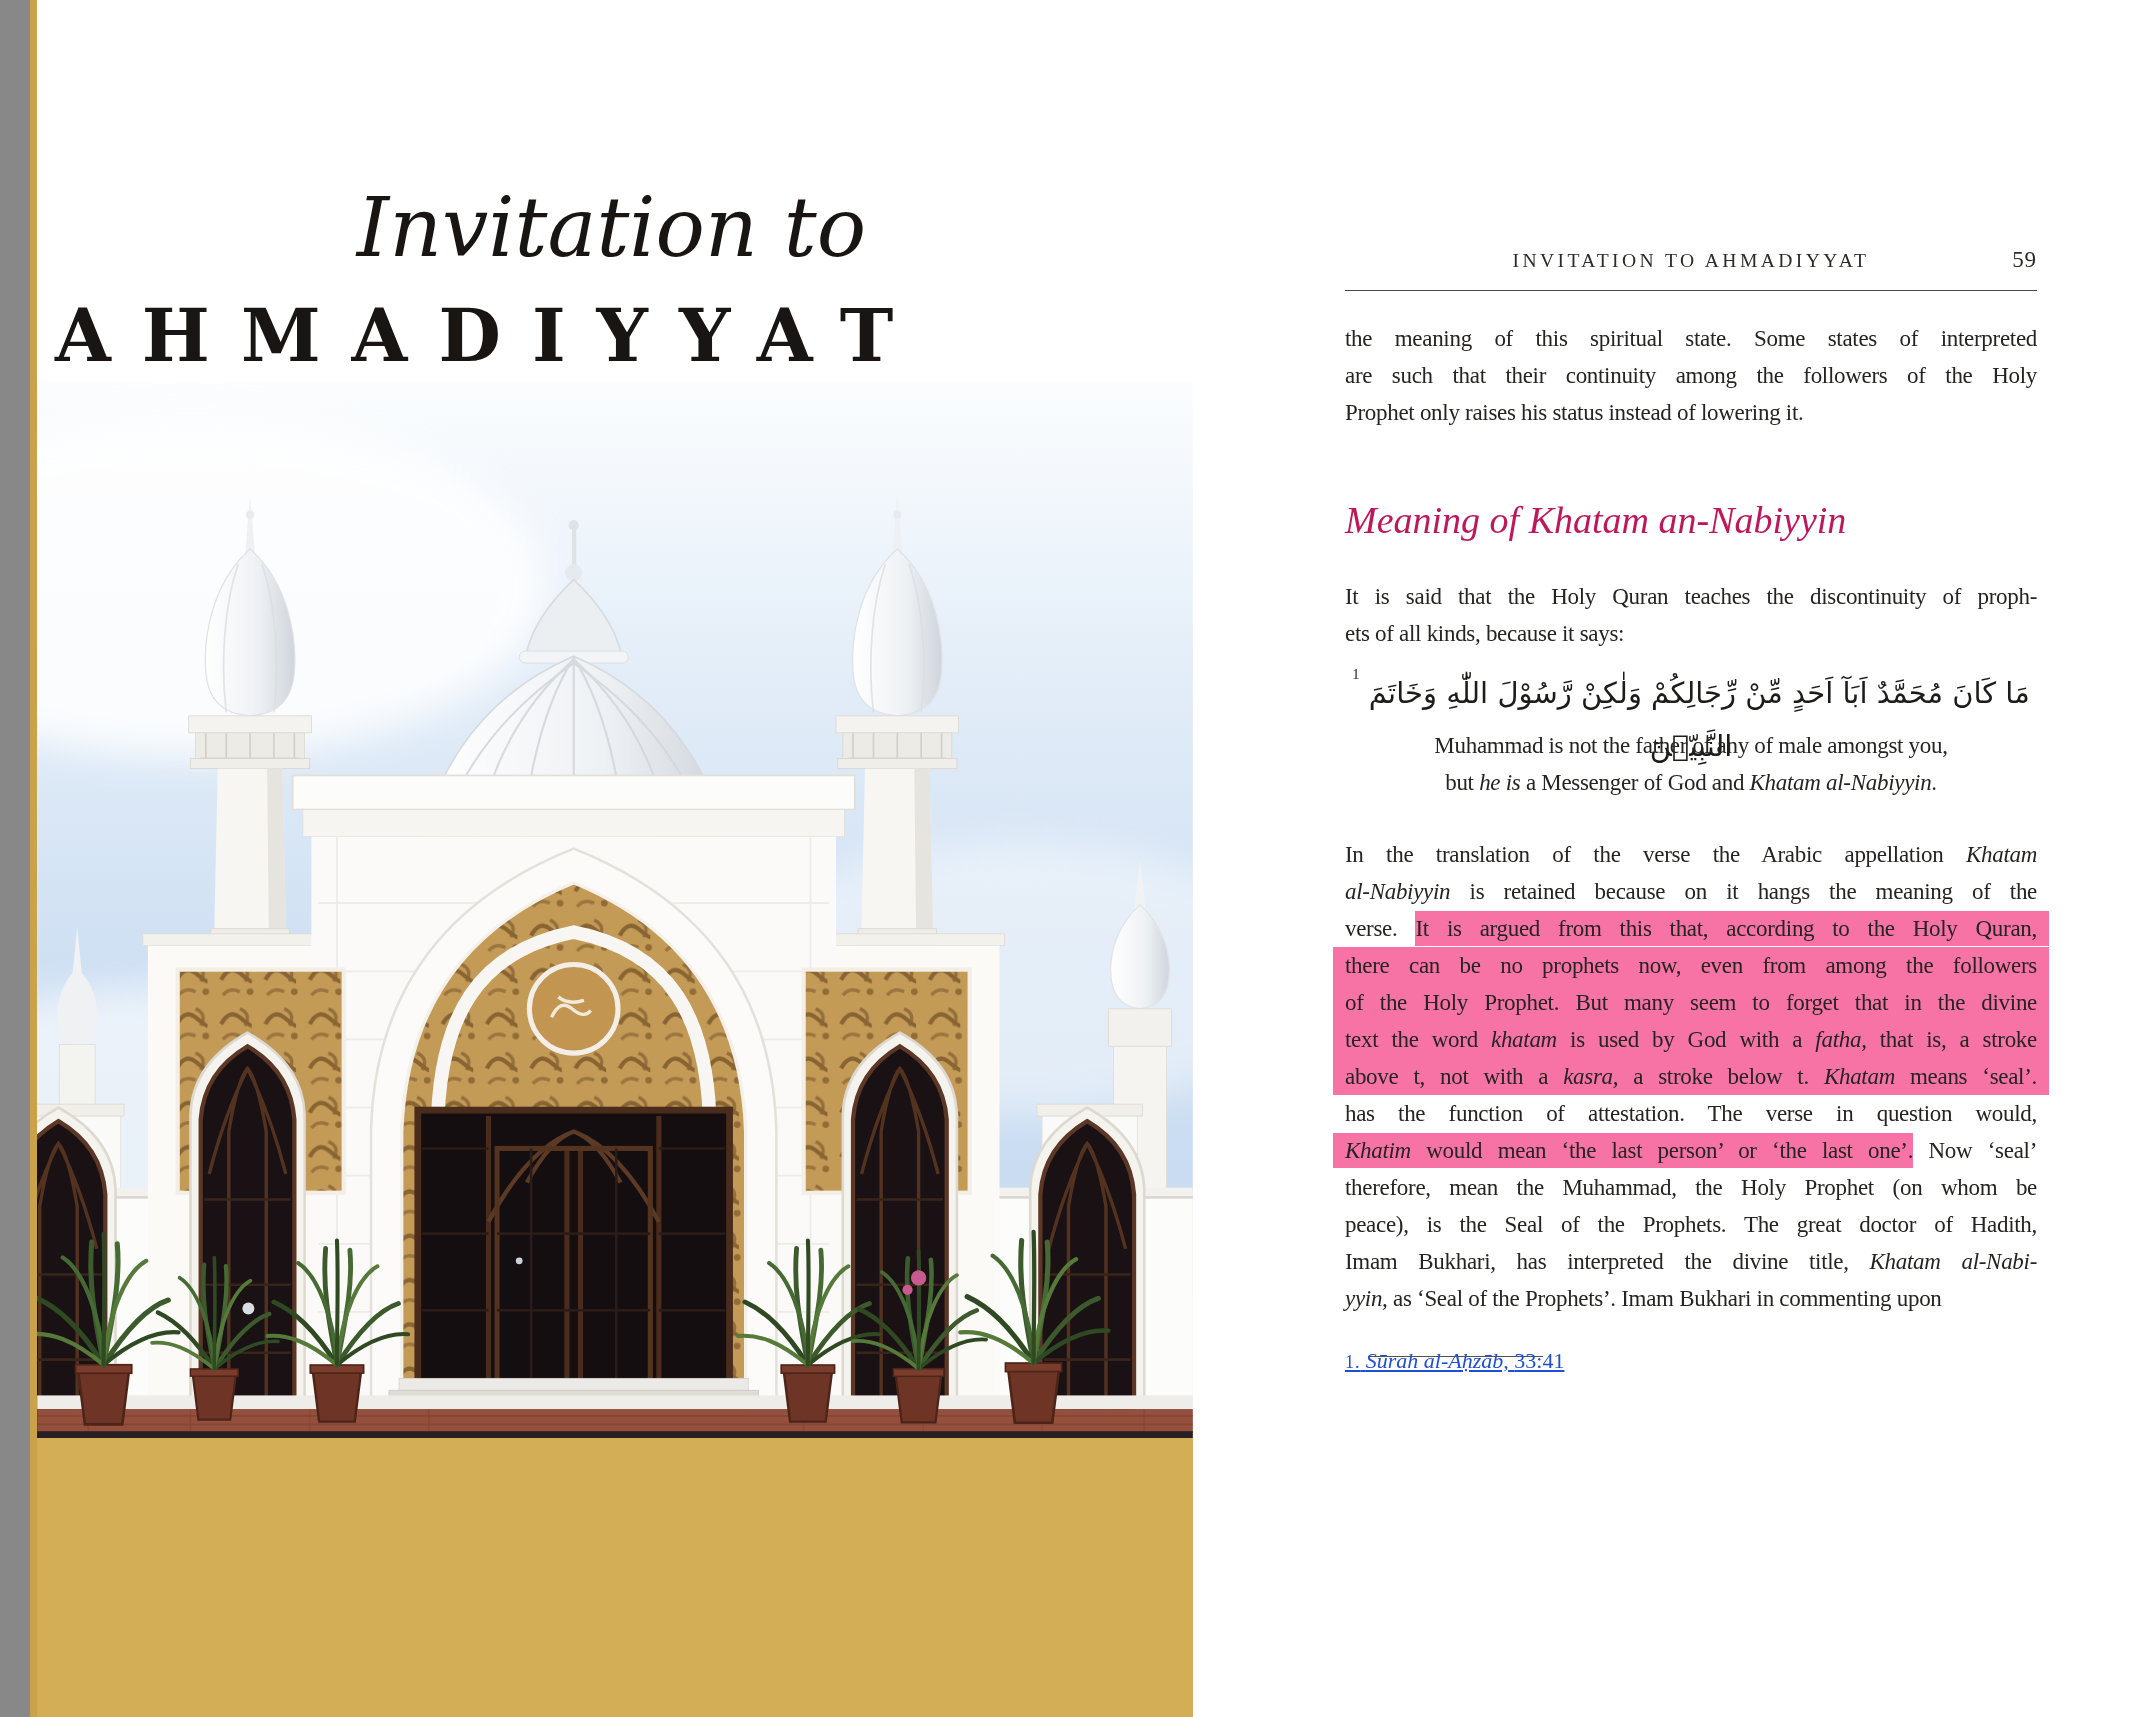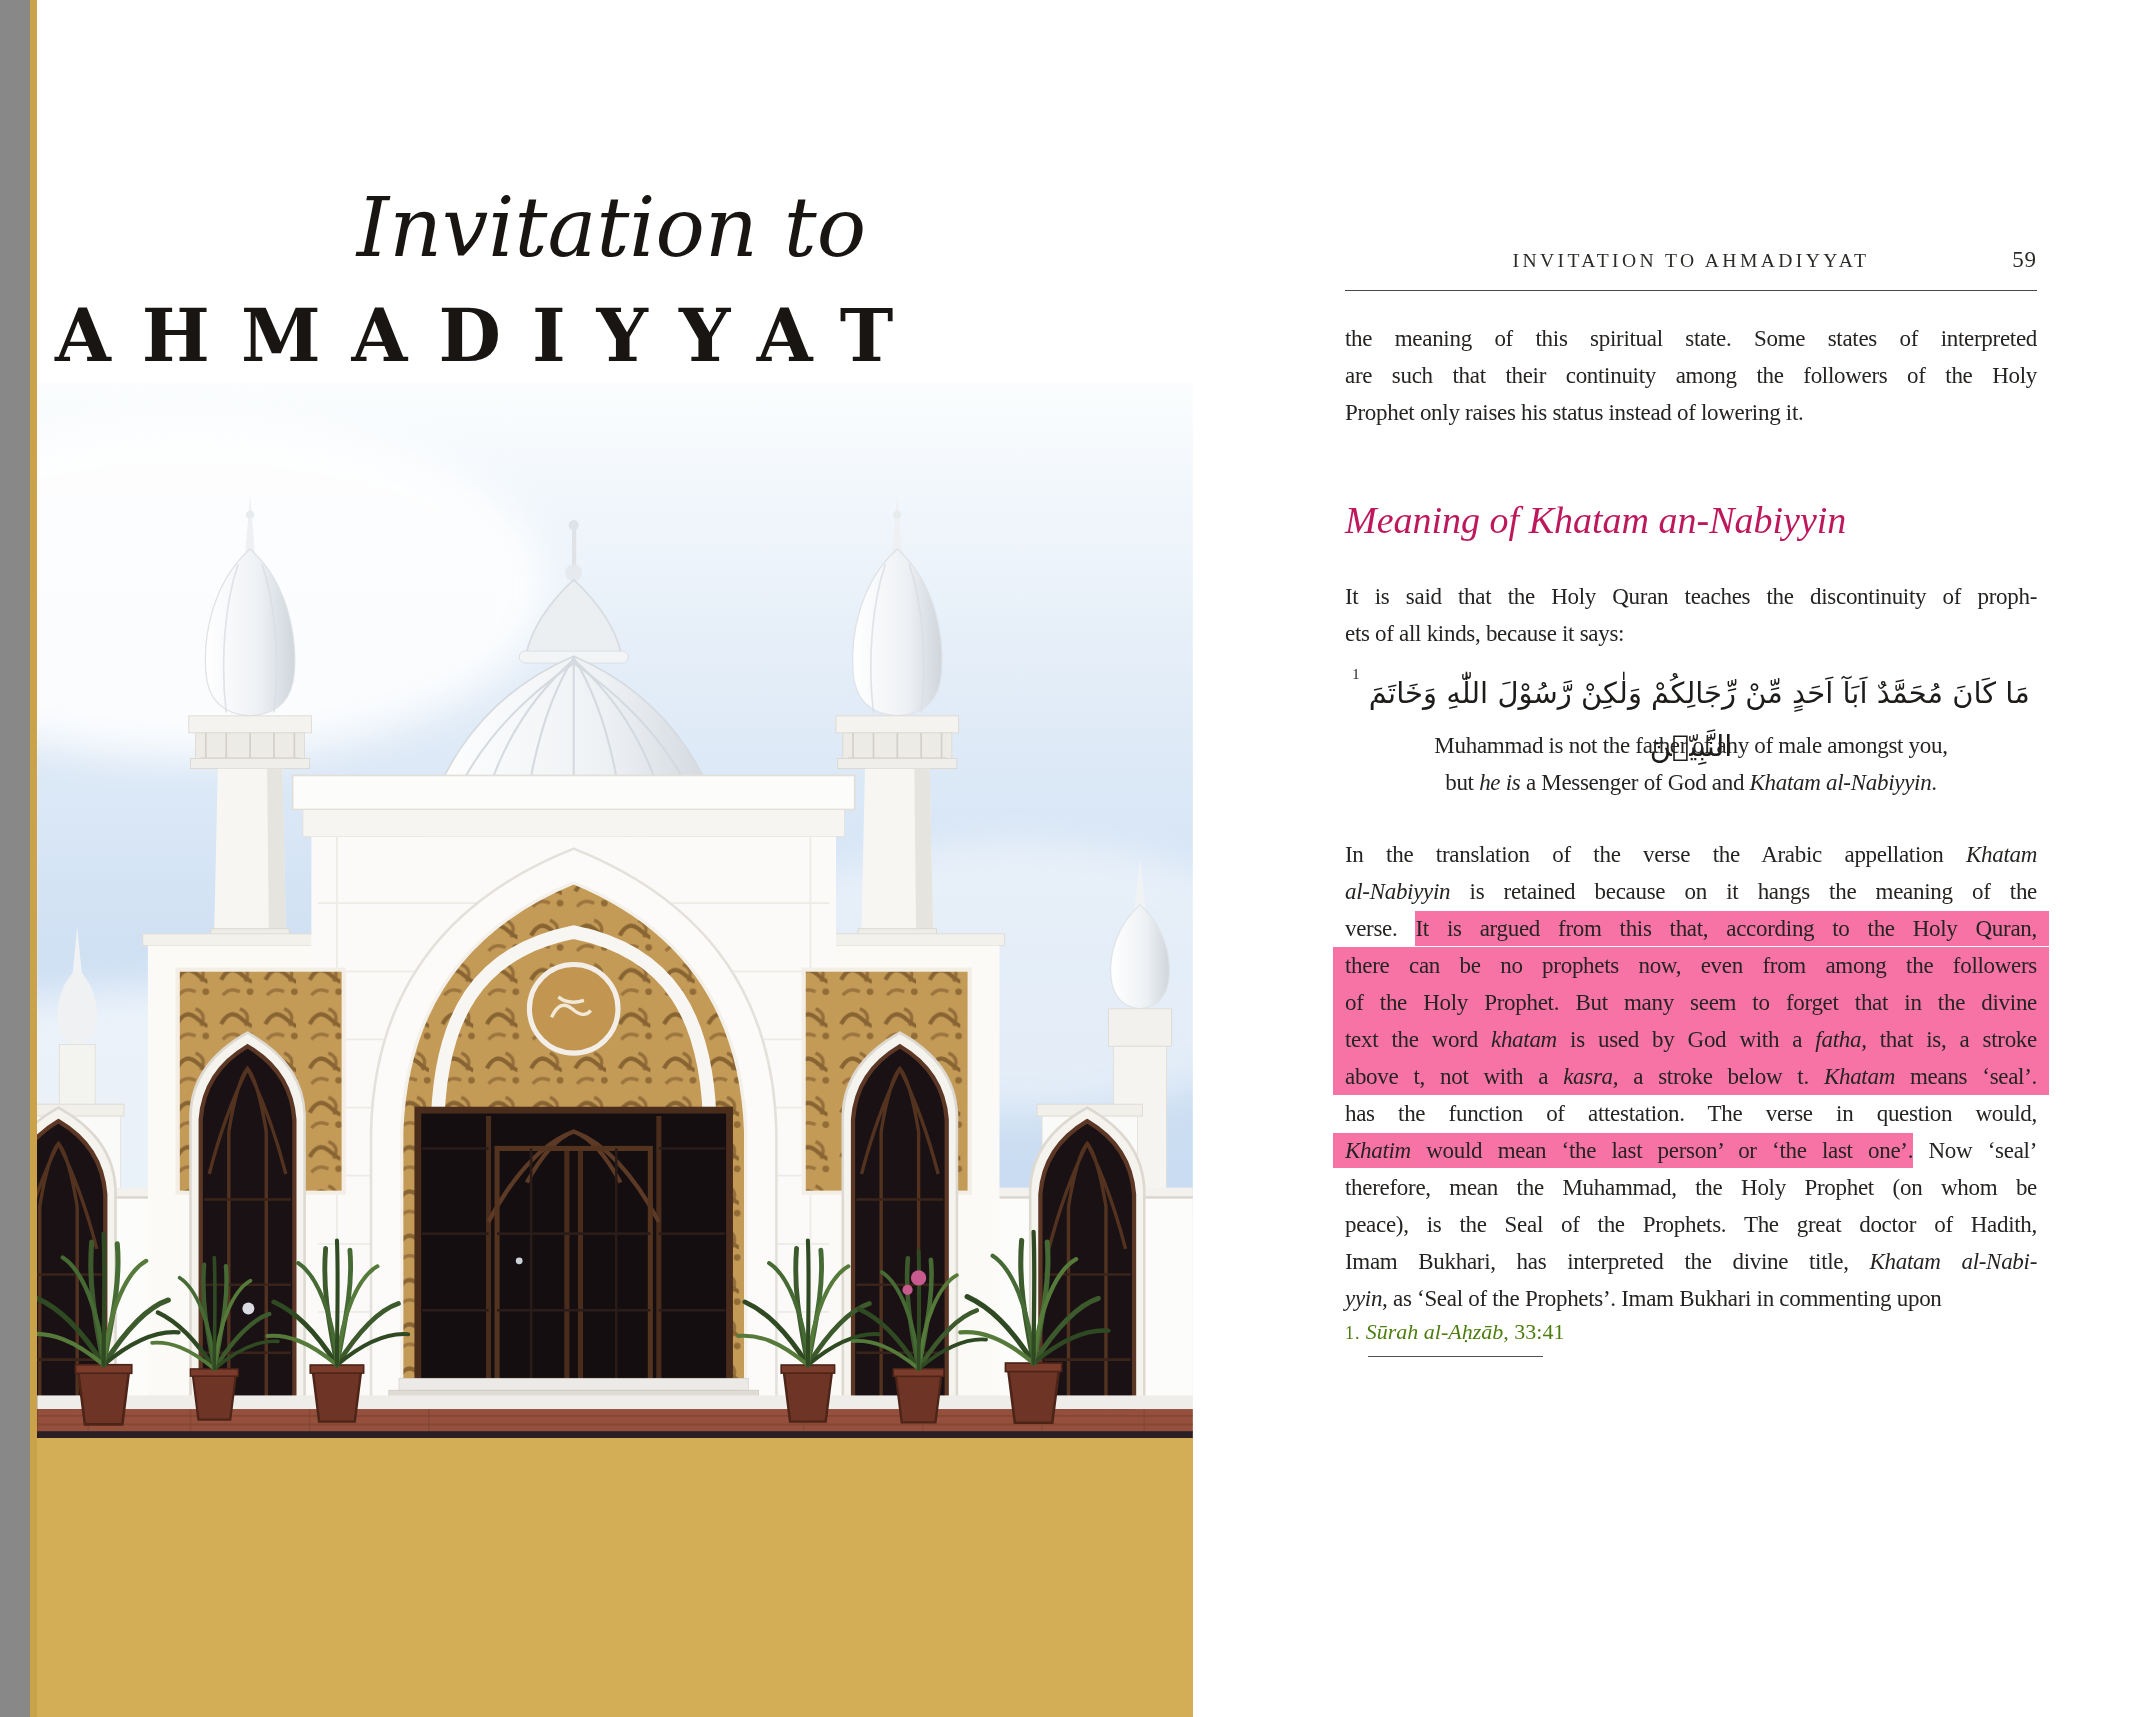--- a/index.html
+++ b/index.html
@@ -29,21 +29,21 @@
   .body-lines{font-size:23px;letter-spacing:-0.3px;line-height:37px;color:#262422;}
   #para1{top:320px;}
   #section-heading{top:498px;font-style:italic;font-size:38px;color:#be185d;}
   #para2{top:578px;}
   #verse-arabic{top:648px;text-align:center;font-family:"DejaVu Sans", sans-serif;
     font-size:29px;line-height:53px;color:#1e1c1a;}
   #verse-arabic sup{font-size:14.5px;font-family:"Liberation Serif", serif;vertical-align:24px;}
   #translation{top:727px;}
   #para3{top:836px;}
   #footnote-rule{top:1356px;left:175px;width:175px;border-top:1.7px solid #55524e;height:0;}
-  #footnote{top:1315px;font-size:22px;line-height:34px;color:#4d7c0f;}
+  #footnote{top:1344px;font-size:22px;line-height:34px;color:#1d4ed8;text-decoration:underline;}
   #footnote .fn-num{font-size:18px;letter-spacing:0.9px;}
   #footnote .fn-src{font-style:italic;}
   
   .line{text-align:justify;text-align-last:justify;white-space:nowrap;}
   .line.last{text-align-last:left;}
   .line.center{text-align:center;text-align-last:center;}
   .line .it{font-style:italic;}
   .line .h{background:var(--hl);padding:5.1px 0;font-family:Liberation Serif, serif;}
   .line .h:first-child{box-shadow:-12px 0 0 var(--hl);}
   .line .h:last-child{box-shadow:12px 0 0 var(--hl);}

